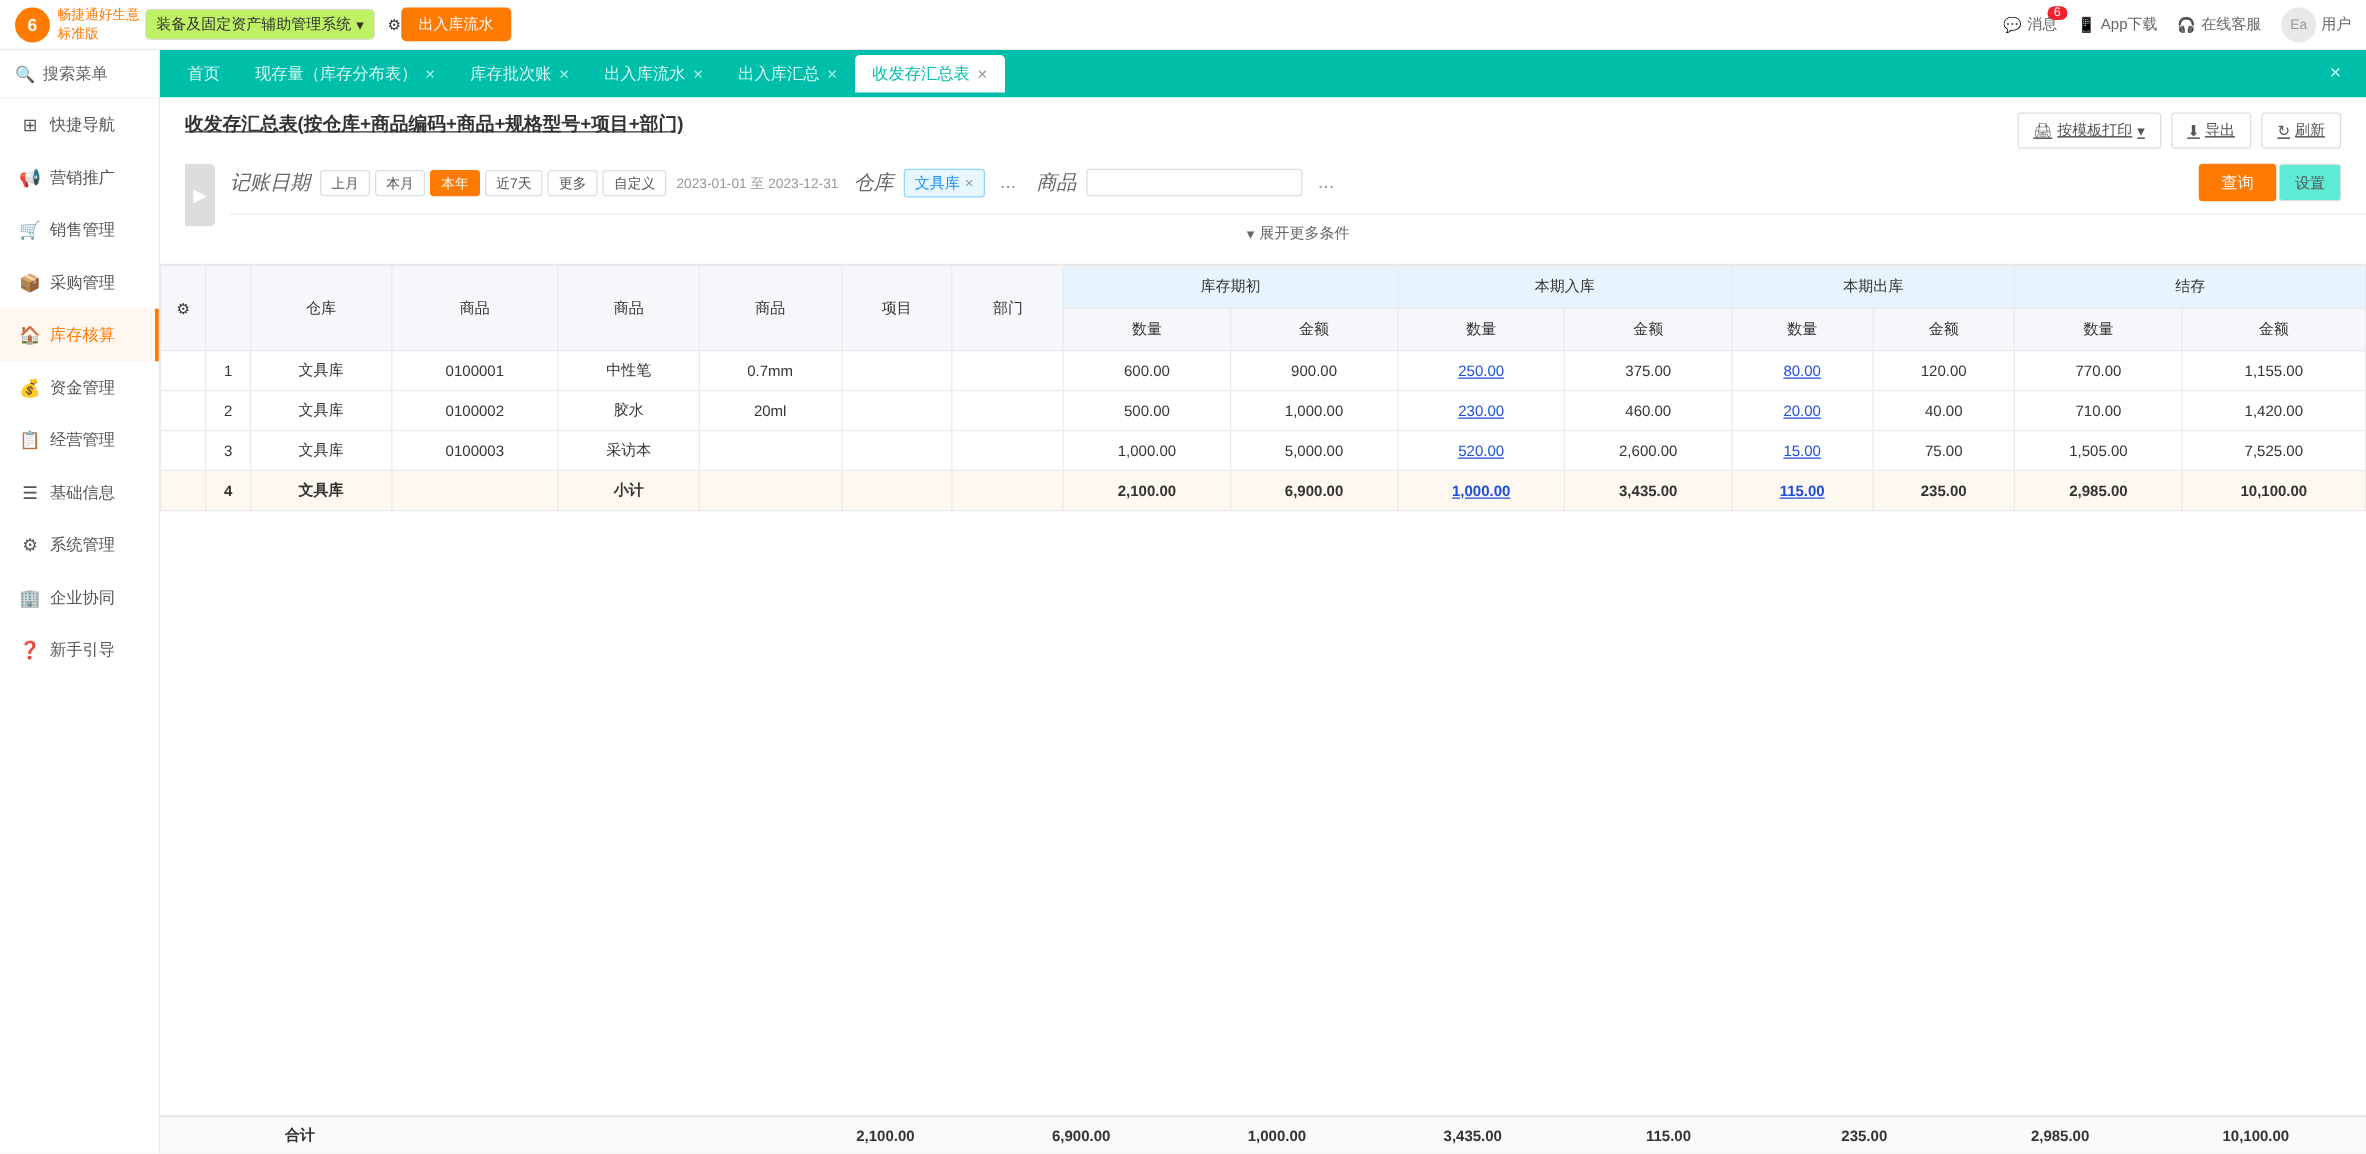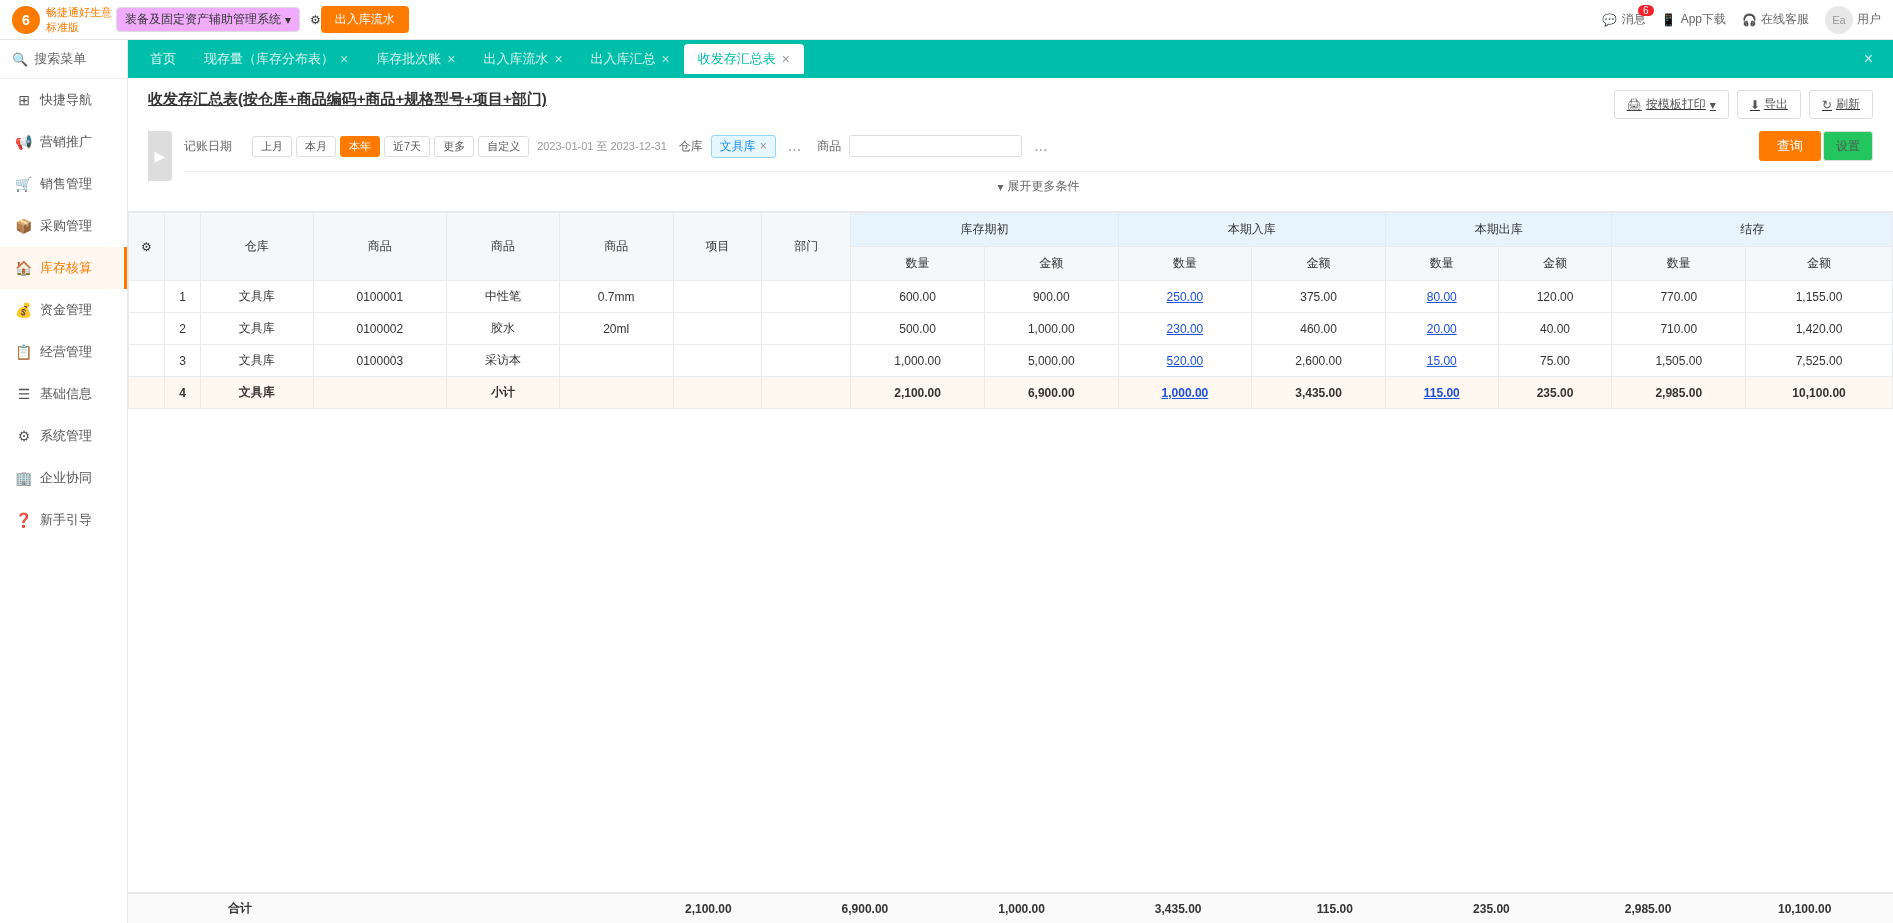--- a/index.html
+++ b/index.html
@@ -9,21 +9,21 @@
     .app-wrapper { display: flex; flex-direction: column; height: 923px; width: 1893px; }
     .top-bar { height: 40px; background: #fff; display: flex; align-items: center; padding: 0 12px; border-bottom: 1px solid #e8e8e8; flex-shrink: 0; }
     .main-area { display: flex; flex: 1; overflow: hidden; }
     .sidebar { width: 128px; background: #fff; border-right: 1px solid #e8e8e8; flex-shrink: 0; display: flex; flex-direction: column; }
     .content-area { flex: 1; display: flex; flex-direction: column; overflow: hidden; }
 
     
     .logo-area { display: flex; align-items: center; gap: 6px; }
     .logo-icon { width: 28px; height: 28px; background: #ff7a00; border-radius: 50%; display: flex; align-items: center; justify-content: center; color: #fff; font-weight: bold; font-size: 14px; }
     .logo-text { font-size: 11px; color: #ff7a00; line-height: 1.3; }
-    .system-selector { display: flex; align-items: center; gap: 4px; background: #f0abfc; border: 1px solid #ddd; border-radius: 4px; padding: 3px 8px; margin-left: 4px; cursor: pointer; }
+    .system-selector { display: flex; align-items: center; gap: 4px; background: #bef264; border: 1px solid #ddd; border-radius: 4px; padding: 3px 8px; margin-left: 4px; cursor: pointer; }
     .top-bar-actions { margin-left: auto; display: flex; align-items: center; gap: 16px; }
     .btn-trial { background: #ff7a00; color: #fff; border: none; border-radius: 4px; padding: 5px 14px; cursor: pointer; font-size: 12px; }
     .top-action-item { display: flex; align-items: center; gap: 4px; cursor: pointer; color: #666; font-size: 12px; position: relative; }
     .badge { position: absolute; top: -6px; right: -8px; background: #f5222d; color: #fff; border-radius: 8px; font-size: 10px; padding: 0 4px; min-width: 16px; text-align: center; }
     .user-avatar { width: 28px; height: 28px; background: #e8e8e8; border-radius: 50%; display: flex; align-items: center; justify-content: center; font-size: 11px; color: #999; }
 
     
     .tab-bar { height: 38px; background: #00bfaa; display: flex; align-items: center; padding: 0 8px; flex-shrink: 0; }
     .tab-item { display: flex; align-items: center; gap: 4px; padding: 6px 14px; color: rgba(255,255,255,0.85); cursor: pointer; font-size: 13px; border-radius: 4px 4px 0 0; position: relative; }
     .tab-item.active { background: #fff; color: #00bfaa; font-weight: 500; }
@@ -36,34 +36,34 @@
     .sidebar-item.active { background: #fff7f0; color: #ff7a00; border-right: 3px solid #ff7a00; }
     .sidebar-icon { width: 16px; height: 16px; display: flex; align-items: center; justify-content: center; font-size: 14px; }
     .sidebar-search { display: flex; align-items: center; gap: 6px; padding: 10px 12px; border-bottom: 1px solid #f0f0f0; cursor: pointer; color: #666; font-size: 13px; }
 
     
     .page-content { flex: 1; padding: 0; overflow: hidden; display: flex; flex-direction: column; background: #f5f5f5; }
     .page-header { background: #fff; padding: 12px 20px 0; border-bottom: 1px solid #e8e8e8; flex-shrink: 0; }
     .page-title { font-size: 15px; font-weight: 600; color: #333; margin-bottom: 12px; }
     .filter-bar { display: flex; align-items: center; gap: 12px; padding-bottom: 10px; flex-wrap: wrap; }
     .filter-section { display: flex; align-items: center; gap: 8px; }
-    .filter-label { color: #666; font-size: 12px; white-space: nowrap; }
-    .date-shortcuts { display: flex; gap: 4px; margin-left: 12px; }
+    .filter-label { color: #666; font-size: 16px; white-space: nowrap; font-style: italic; }
+    .date-shortcuts { display: flex; gap: 4px; }
     .date-btn { padding: 2px 8px; border: 1px solid #ddd; border-radius: 3px; cursor: pointer; font-size: 11px; color: #555; background: #fff; }
     .date-btn.active { background: #ff7a00; color: #fff; border-color: #ff7a00; }
     .date-range { color: #999; font-size: 11px; }
     .warehouse-tag { display: flex; align-items: center; gap: 4px; background: #e6f7ff; border: 1px solid #91d5ff; border-radius: 3px; padding: 2px 8px; color: #1890ff; font-size: 12px; }
     .warehouse-tag .tag-close { cursor: pointer; color: #999; }
     .filter-more { color: #999; cursor: pointer; font-size: 16px; padding: 0 4px; }
     .goods-input { border: 1px solid #ddd; border-radius: 3px; padding: 3px 8px; font-size: 12px; color: #333; min-width: 120px; }
     .expand-row { display: flex; justify-content: center; padding: 6px; border-top: 1px solid #f0f0f0; margin: 0 -20px; }
     .expand-btn { display: flex; align-items: center; gap: 4px; color: #666; cursor: pointer; font-size: 12px; }
     .btn-action { display: flex; align-items: center; gap: 4px; padding: 5px 12px; border: 1px solid #ddd; border-radius: 3px; cursor: pointer; font-size: 12px; background: #fff; color: #555; }
     .btn-query { background: #ff7a00; color: #fff; border: none; border-radius: 3px; padding: 6px 18px; cursor: pointer; font-size: 13px; font-weight: 500; }
-    .btn-setting { background: #22c55e; color: #555; border: 1px solid #ddd; border-radius: 3px; padding: 5px 12px; cursor: pointer; font-size: 12px; }
+    .btn-setting { background: #5eead4; color: #555; border: 1px solid #ddd; border-radius: 3px; padding: 5px 12px; cursor: pointer; font-size: 12px; }
 
     
     .table-wrapper { flex: 1; overflow: auto; margin: 0; background: #fff; }
     .data-table { width: 100%; border-collapse: collapse; font-size: 12px; }
     .data-table th { background: #f5f7fa; border: 1px solid #e8eaec; padding: 8px 10px; text-align: center; color: #333; font-weight: 500; white-space: nowrap; }
     .data-table td { border: 1px solid #e8eaec; padding: 7px 10px; text-align: center; color: #333; white-space: nowrap; }
     .data-table .num-link { color: #1d4ed8; text-decoration: underline; cursor: pointer; }
     .data-table .subtotal-row td { background: #fff8f0; font-weight: 600; color: #333; }
     .col-group-header { background: #e8f4fd !important; }
     .settings-col { width: 36px; }

